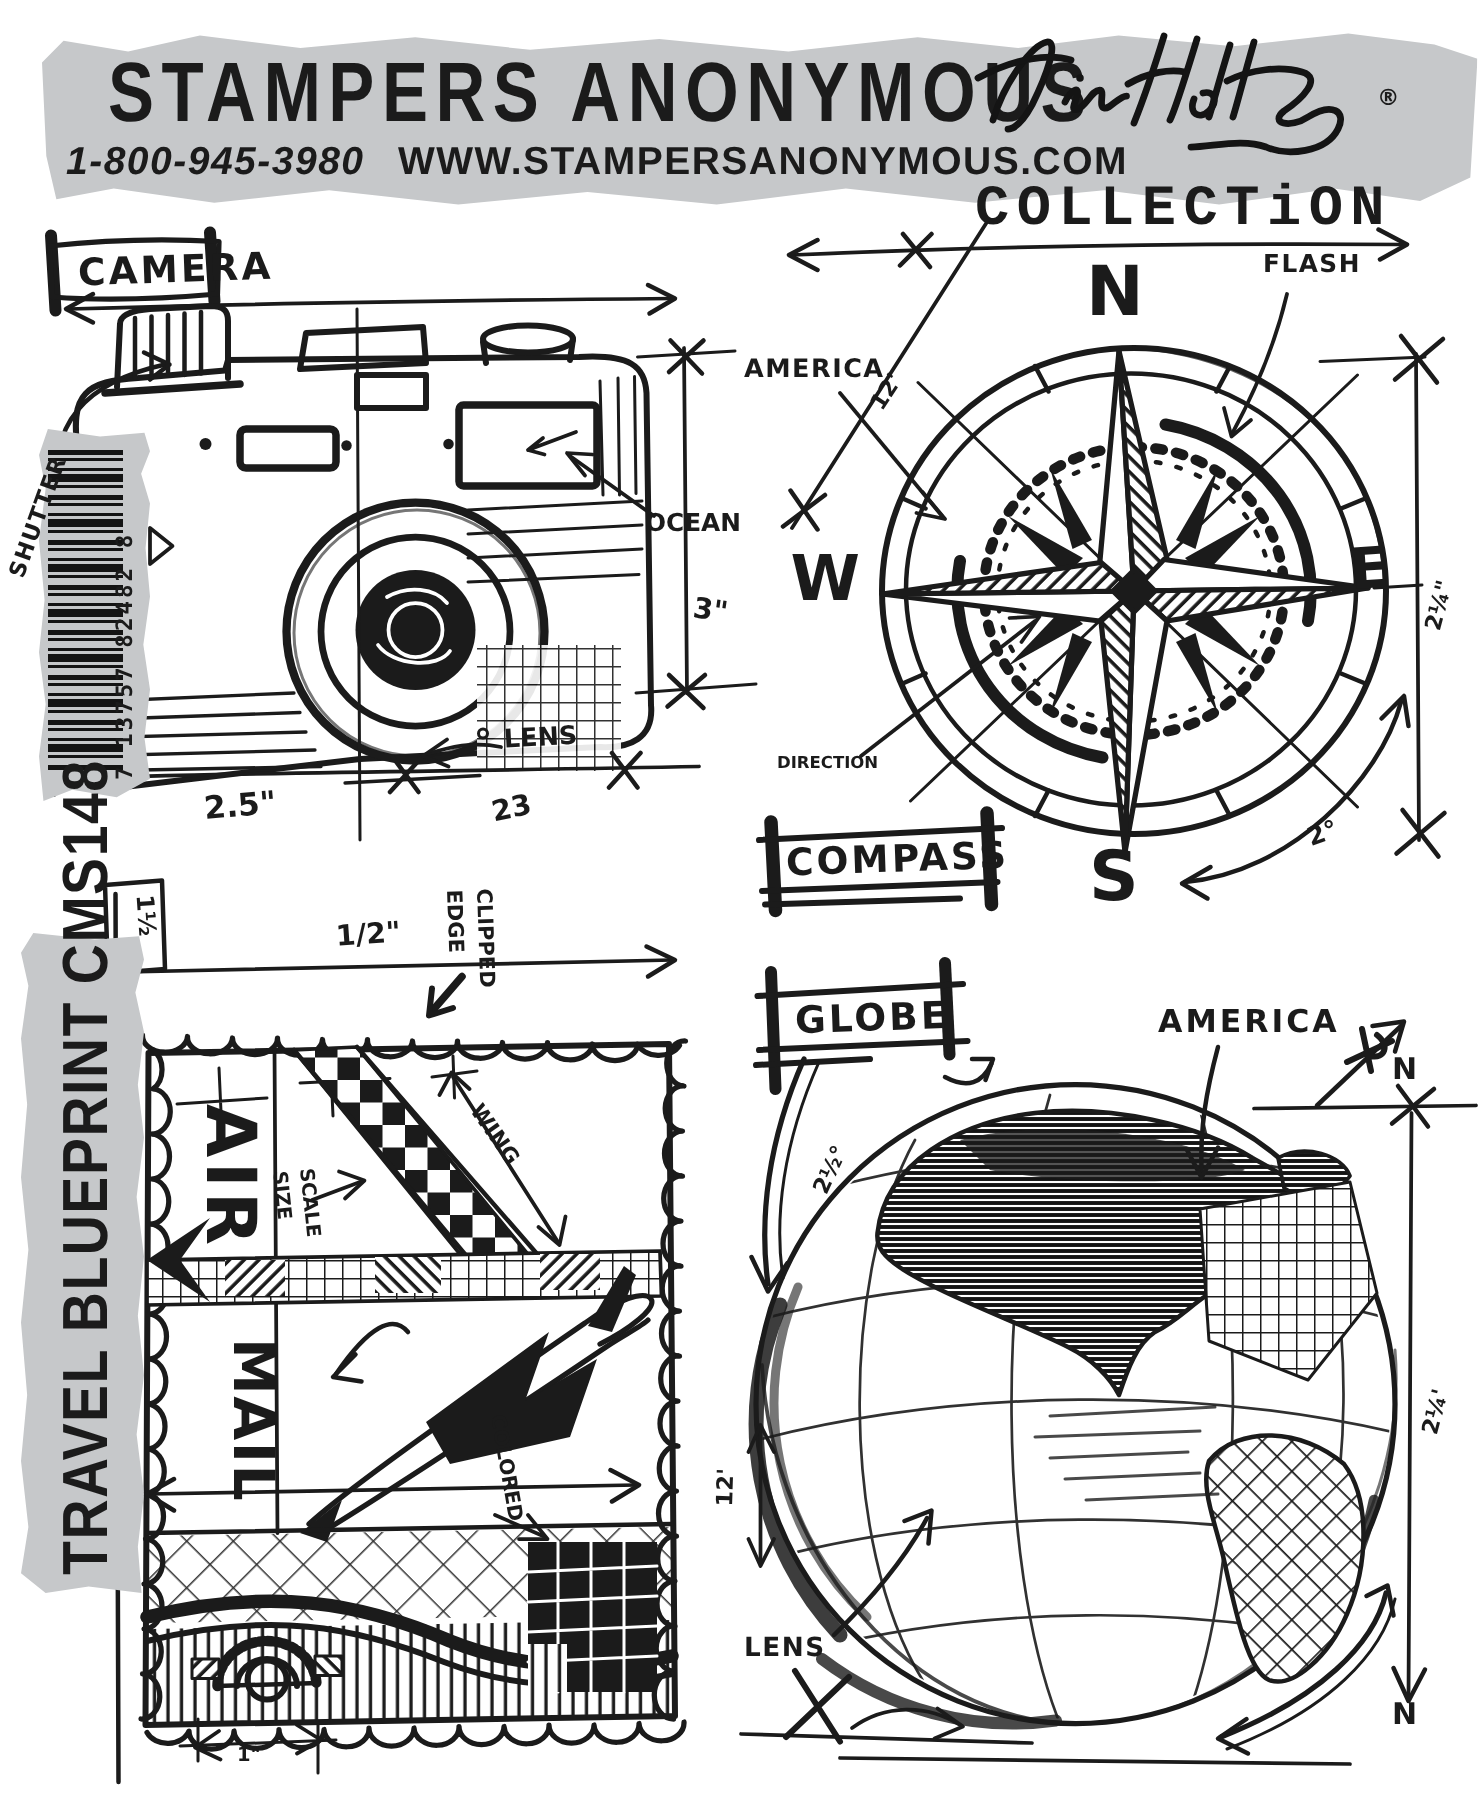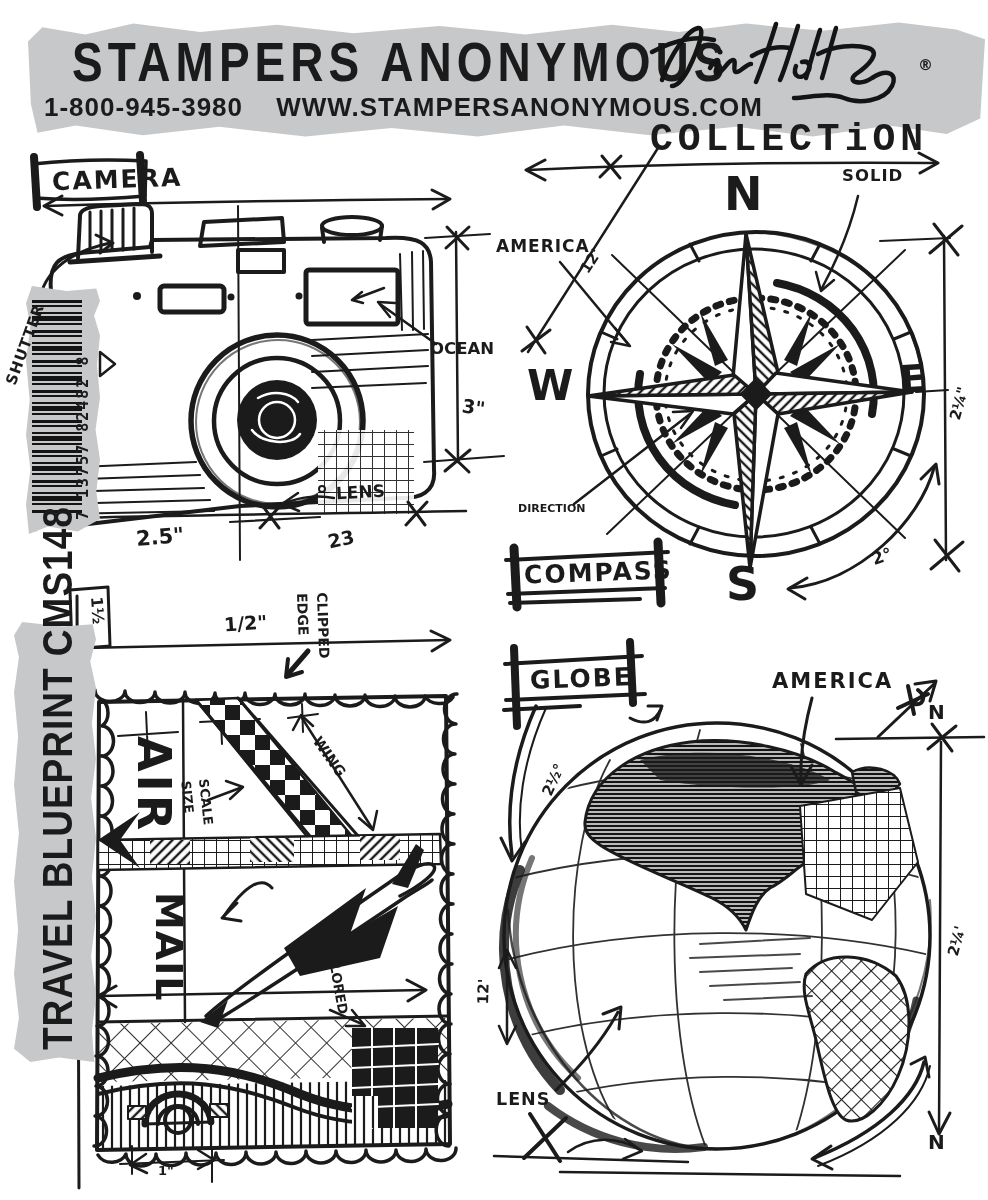--- a/index.html
+++ b/index.html
@@ -366,21 +366,21 @@
        clip-path:polygon(0% 18%,1.5% 6%,6% 12%,11% 3%,18% 10%,26% 4%,34% 11%,43% 5%,52% 12%,61% 4%,68% 10%,75% 3%,83% 9%,91% 2%,97% 8%,100% 16%,99.5% 82%,96% 95%,90% 88%,82% 97%,74% 89%,65% 96%,56% 88%,47% 97%,38% 90%,29% 97%,20% 89%,12% 96%,5% 88%,1% 94%,0.3% 70%);"></div>
 
   <div class="grunge" style="left:26px;top:286px;width:74px;height:248px;
        clip-path:polygon(8% 0%,55% 2%,95% 1%,100% 6%,92% 12%,100% 20%,96% 32%,100% 45%,94% 58%,100% 70%,95% 83%,100% 94%,70% 99%,30% 97%,4% 100%,0% 88%,6% 74%,0% 60%,5% 46%,0% 30%,6% 16%,0% 7%);"></div>
 
   <div class="grunge" style="left:14px;top:622px;width:82px;height:440px;
        clip-path:polygon(10% 0%,60% 1%,96% 0.5%,100% 4%,93% 9%,100% 15%,95% 23%,100% 31%,94% 40%,100% 49%,95% 58%,100% 67%,94% 76%,100% 85%,95% 93%,98% 100%,55% 99%,20% 100%,0% 97%,6% 90%,0% 80%,5% 70%,0% 59%,6% 48%,0% 37%,5% 26%,0% 16%,6% 8%,0% 3%);"></div>
 
   <span class="lbl brand" style="left:72px;top:32px;">STAMPERS ANONYMOUS</span>
   <span class="lbl contact" style="left:44px;top:94px;">
-    <span style="margin-right: 25px;">1-800-945-3980</span>
+    <span style="margin-right: 14px; font-style: italic;">1-800-945-3980</span>
     <span>WWW.STAMPERSANONYMOUS.COM</span>
   </span>
 
   <svg class="sig" style="left:648px;top:14px;" width="280" height="92" viewBox="0 0 280 92" aria-label="Tim Holtz">
     <g stroke="#141414" fill="none" stroke-width="4.5" stroke-linecap="round" stroke-linejoin="round">
       <path d="M14,66 C22,40 40,16 50,14 C58,13 50,36 40,56 C34,67 28,72 24,72"></path>
       <path d="M4,38 C30,24 52,22 66,26"></path>
       <path d="M62,54 C66,46 72,43 70,50 C68,56 66,60 70,59 C76,57 80,46 85,46 C89,46 84,57 88,58 C92,59 98,50 103,50"></path>
       <path d="M128,10 C120,36 112,58 108,68"></path>
       <path d="M104,42 C118,34 132,32 142,34"></path>
@@ -406,21 +406,21 @@
   <span class="lbl hand" style="left:336px;top:484px;font-size:17px;transform:rotate(-3deg);">LENS</span>
   <span class="lbl hand" style="left:136px;top:526px;font-size:21px;transform:rotate(-5deg);">2.5"</span>
   <span class="lbl hand" style="left:328px;top:530px;font-size:19px;transform:rotate(-12deg);">23</span>
   <span class="lbl hand" style="left:462px;top:398px;font-size:19px;transform:rotate(8deg);">3"</span>
 
   <span class="lbl card" style="left:724px;top:170px;font-size:46px;">N</span>
   <span class="lbl card" style="left:900px;top:360px;font-size:38px;transform:rotate(-4deg);">E</span>
   <span class="lbl card" style="left:726px;top:560px;font-size:46px;">S</span>
   <span class="lbl card" style="left:527px;top:364px;font-size:42px;">W</span>
   <span class="lbl hand" style="left:496px;top:238px;font-size:17px;letter-spacing:1px;">AMERICA</span>
-  <span class="lbl hand" style="left:842px;top:167px;font-size:16.5px;letter-spacing:1px;">SOLID</span>
+  <span class="lbl hand" style="left:842px;top:167px;font-size:16.5px;letter-spacing:1px;">FLASH</span>
   <span class="lbl hand" style="left:518px;top:503px;font-size:11px;">DIRECTION</span>
   <span class="lbl boxtitle" style="left:524px;top:560px;">COMPASS</span>
   <span class="lbl hand" style="left:578px;top:268px;font-size:15px;transform:rotate(-57deg);transform-origin:left top;">12'</span>
   <span class="lbl hand" style="left:948px;top:418px;font-size:15px;transform:rotate(-75deg);transform-origin:left top;">2¼"</span>
   <span class="lbl hand" style="left:872px;top:548px;font-size:17px;transform:rotate(-20deg);">2°</span>
 
   <span class="lbl hand" style="left:104px;top:596px;font-size:16px;transform:rotate(86deg);transform-origin:left top;">1½</span>
   <span class="lbl hand" style="left:224px;top:614px;font-size:19px;transform:rotate(-4deg);">1/2"</span>
   <span class="lbl hand wrap" style="left:332px;top:592px;font-size:14px;width:72px;line-height:1.45;transform:rotate(88deg);transform-origin:left top;">CLIPPED EDGE</span>
   <span class="lbl hand" style="left:322px;top:734px;font-size:14.5px;transform:rotate(55deg);transform-origin:left top;">WING</span>

